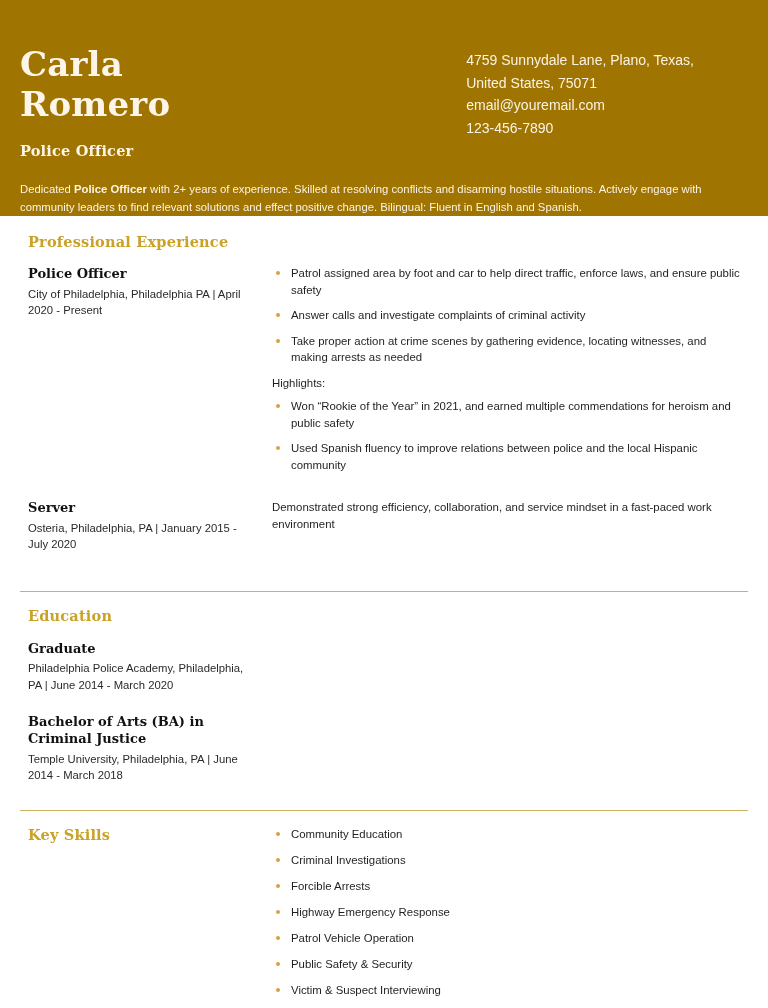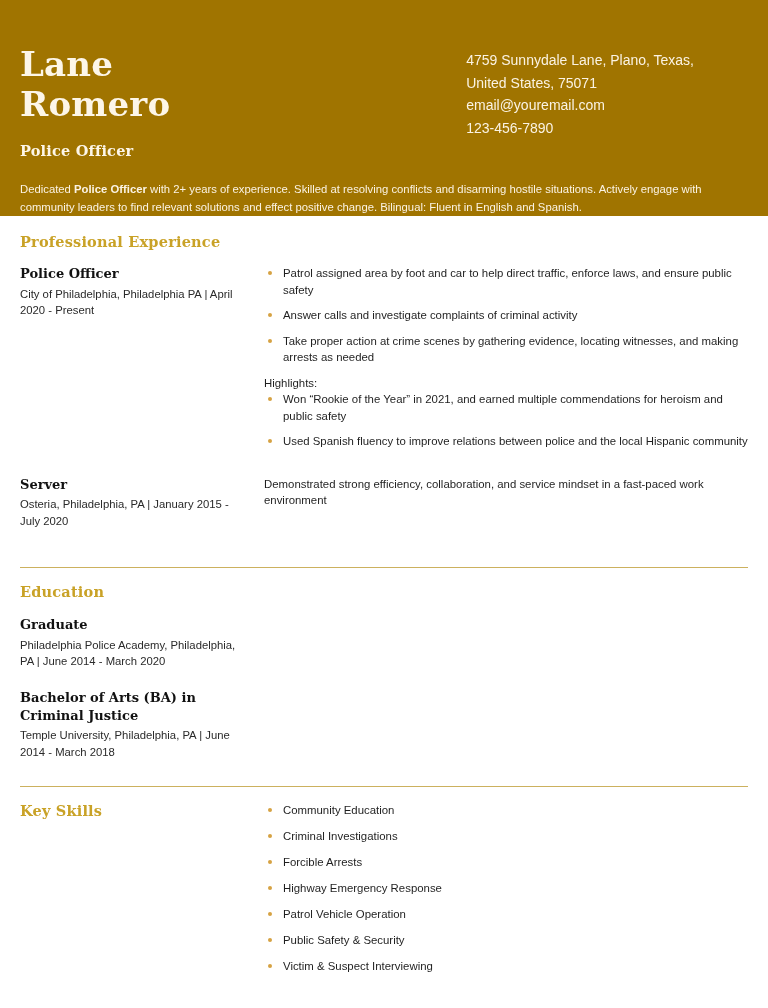--- a/index.html
+++ b/index.html
@@ -70,21 +70,21 @@
   .summary {
     margin-top: 22px;
     font-size: 11.3px;
     line-height: 1.55;
     color: #fbf3e3;
     max-width: 700px;
   }
   .summary b { font-weight: bold; }
 
   
-  .body-area { padding: 0 20px; }
+  .body-area { padding: 0 28px; }
 
   .section {
     display: flex;
     align-items: flex-start;
   }
 
   .col-left {
     flex: 0 0 242px;
     padding-right: 14px;
   }
@@ -137,20 +137,21 @@
     height: 4px;
     border-radius: 50%;
     background: #d6a243;
   }
 
   .plain-line {
     font-size: 11.4px;
     line-height: 1.45;
     color: #1f1f1f;
     padding-left: 0px;
+    margin-bottom: 7px;
   }
 
   .para {
     font-size: 11.4px;
     line-height: 1.45;
     color: #1f1f1f;
   }
 
   .divider {
     height: 1px;
@@ -180,21 +181,21 @@
 </style>
 </head>
 <body>
 
 <div class="page">
 
   <div class="header">
     <div class="header-top">
       <div class="name-block">
         <div class="name">
-          <div>Lane</div>
+          <div>Carla</div>
           <div>Romero</div>
         </div>
         <div class="job-title">Police Officer</div>
       </div>
 
       <div class="contact">
         <div>4759 Sunnydale Lane, Plano, Texas,</div>
         <div>United States, 75071</div>
         <div>email@youremail.com</div>
         <div>123-456-7890</div>

